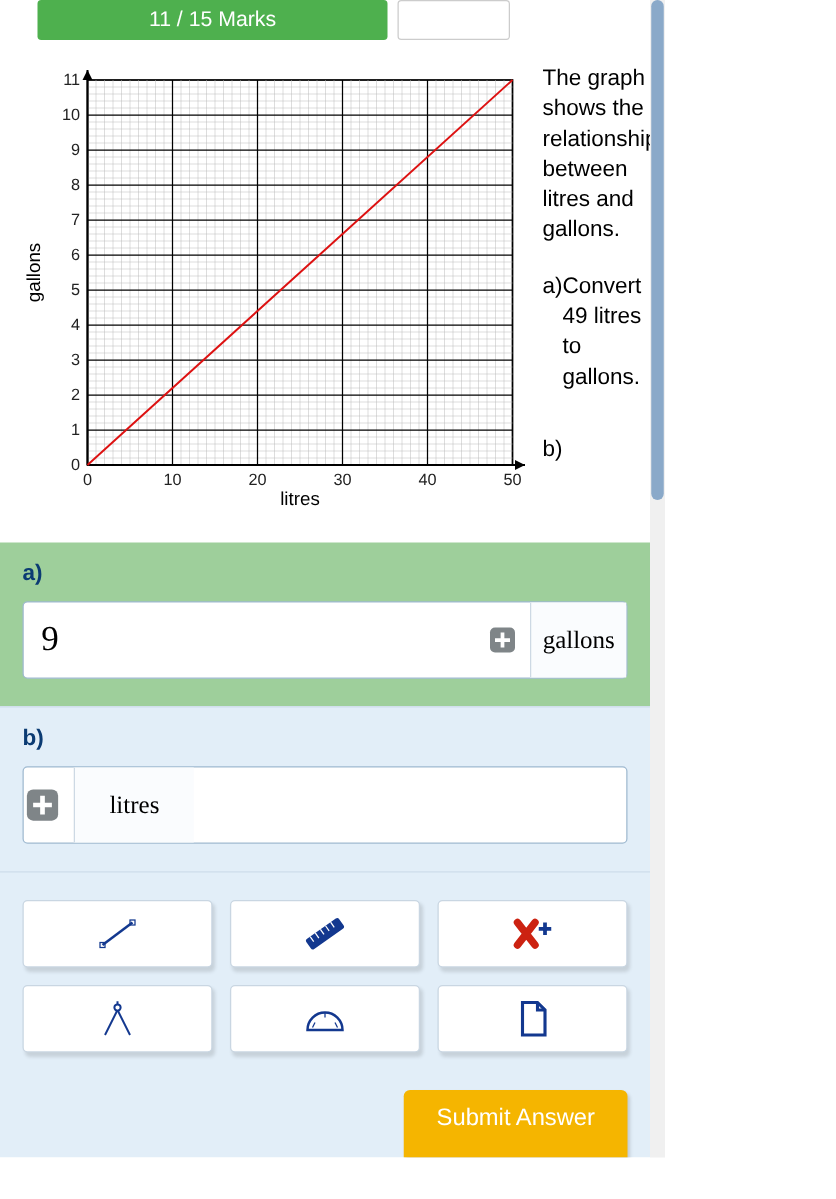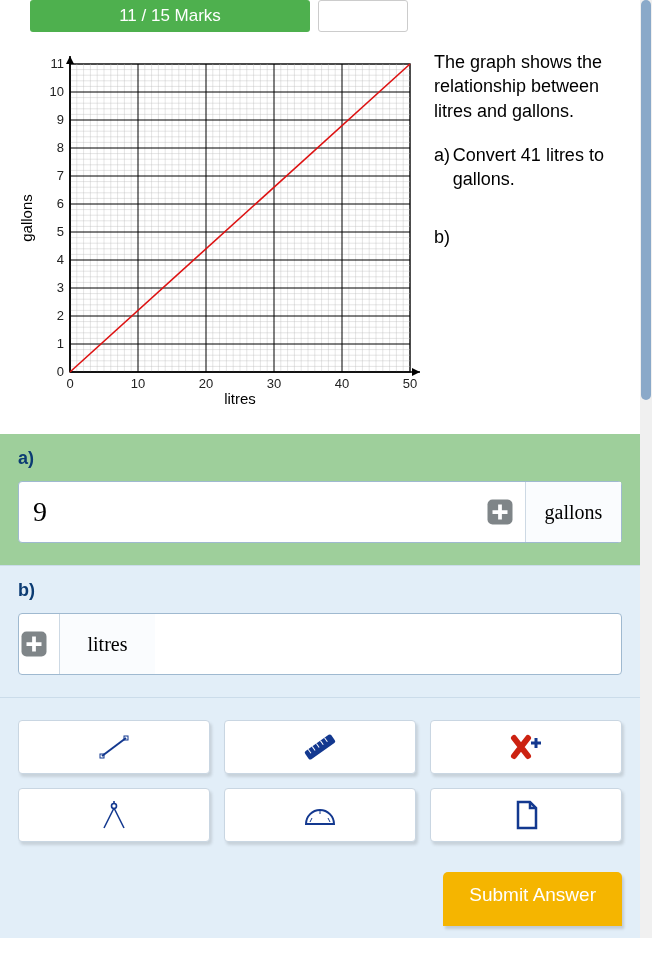--- a/index.html
+++ b/index.html
@@ -3,21 +3,21 @@
 <meta charset="utf-8">
 <style>
   * { box-sizing: border-box; }
   body {
     margin: 0;
     font-family: Arial, sans-serif;
     background: #fff;
     width: 669px;
   }
   .container {
-    width: 640px;
+    width: 520px;
     position: relative;
   }
   .scrollbar {
     position: absolute;
     right: -12px;
     top: 0;
     width: 12px;
     height: 959px;
     background: #f0f0f0;
   }
@@ -132,21 +132,21 @@
     border-radius: 4px;
     display: flex;
     align-items: center;
     justify-content: center;
     box-shadow: 2px 3px 3px rgba(0,0,0,0.12);
     cursor: pointer;
   }
   .tool-btn svg { width: 40px; height: 34px; }
   .submit-row {
     background: #e2eef8;
-    padding: 8px 18px 12px 18px;
+    padding: 8px 18px 0 18px;
     display: flex;
     justify-content: flex-end;
   }
   .submit-btn {
     background: #f5b500;
     color: #fff;
     font-size: 19px;
     padding: 12px 26px 20px 26px;
     border: none;
     border-radius: 5px 5px 0 0;
@@ -322,21 +322,21 @@
           </g>
           <text transform="translate(-38,154) rotate(-90)" font-size="15" text-anchor="middle">gallons</text>
         </g>
       </svg>
     </div>
 
     <div class="questions">
       <div>The graph shows the relationship between litres and gallons.</div>
       <div class="q-row">
         <div class="q-label">a)</div>
-        <div>Convert 41 litres to gallons.</div>
+        <div>Convert 49 litres to gallons.</div>
       </div>
       <div class="q-row" style="margin-top:34px;">
         <div class="q-label">b)</div>
       </div>
     </div>
   </div>
 
   <div class="answer-block answer-a">
     <div class="ans-label">a)</div>
     <div class="ans-input-row">

